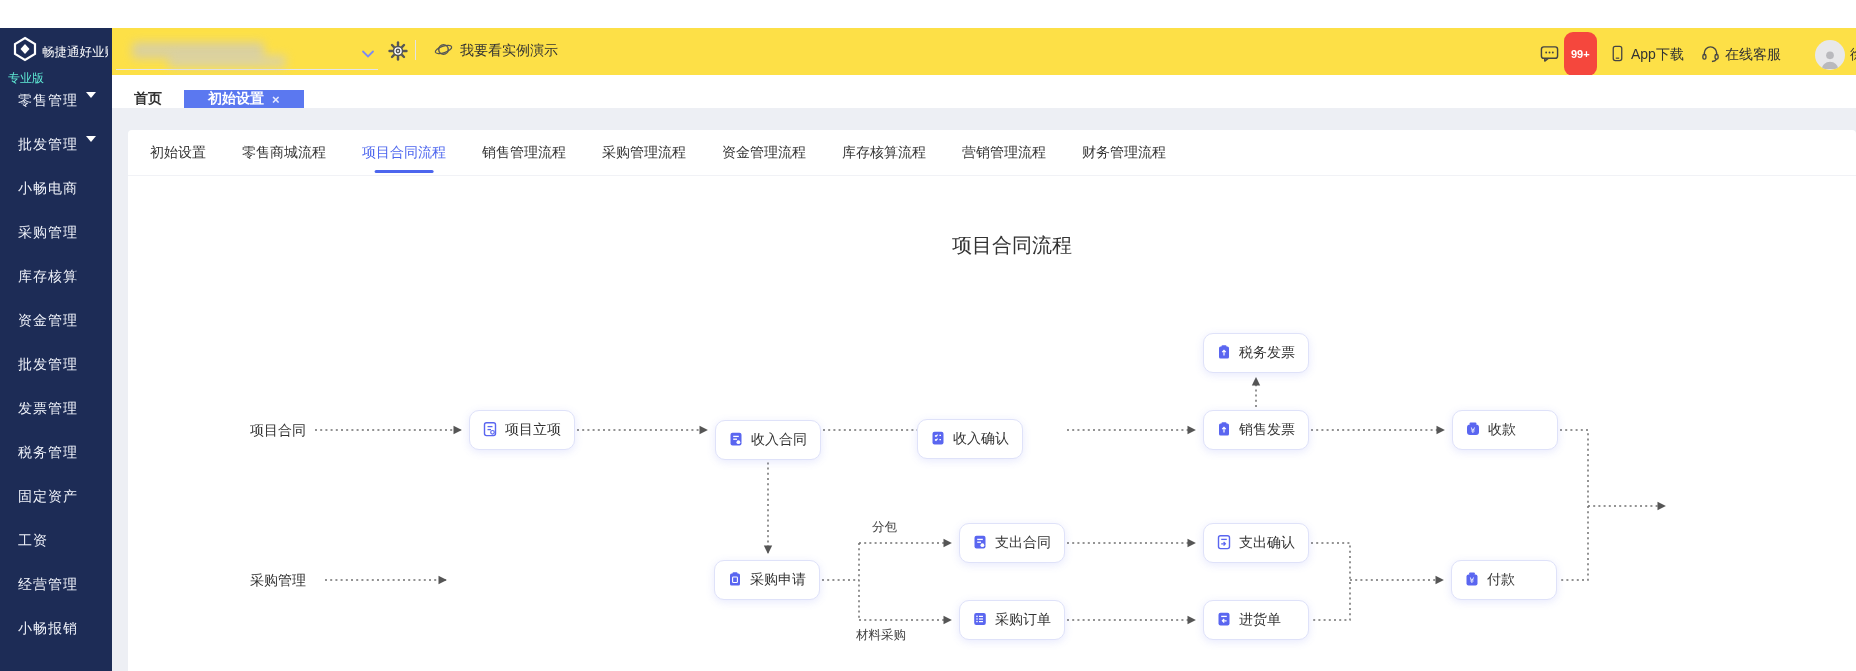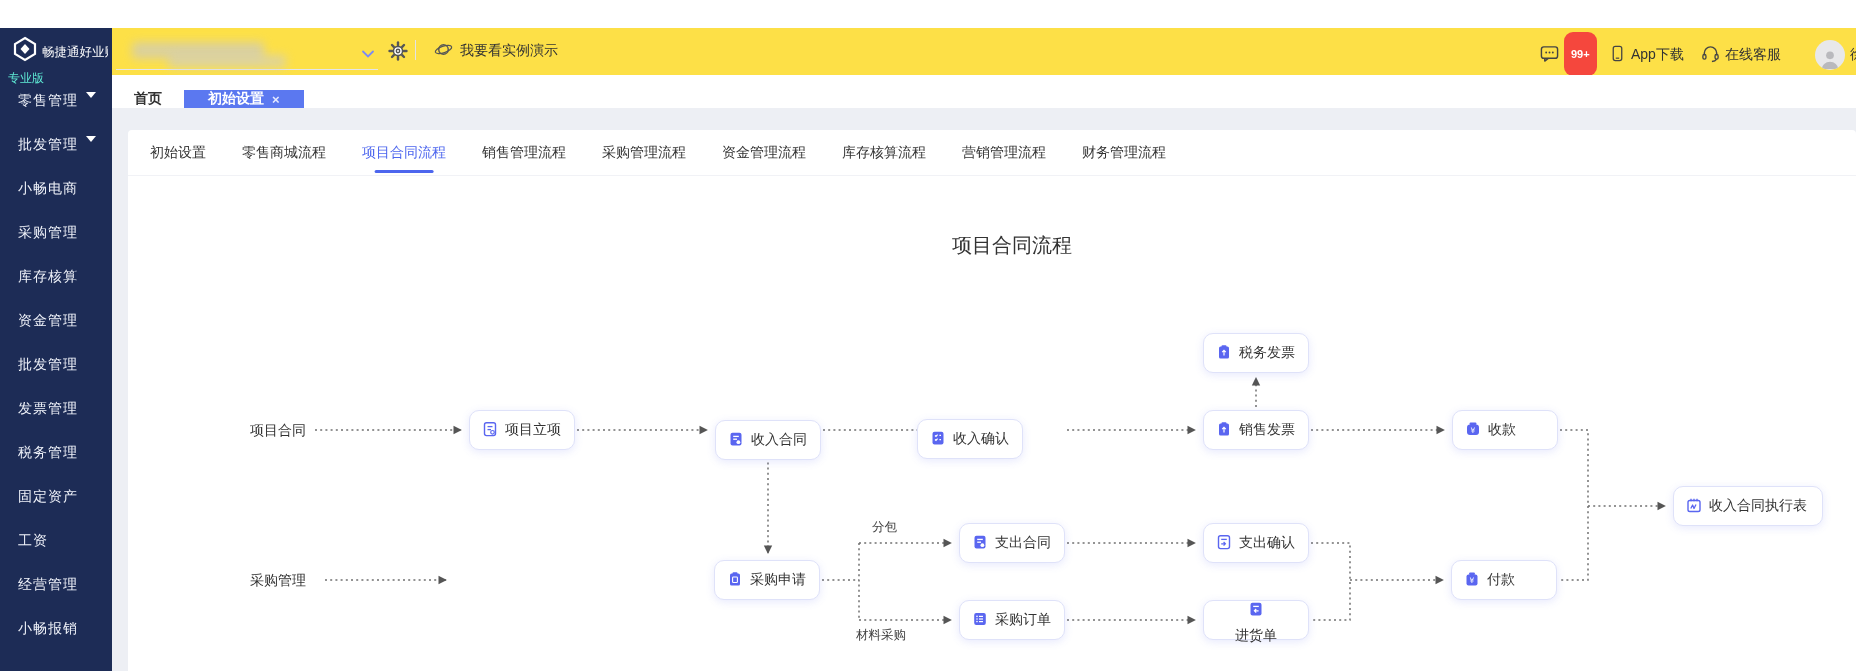--- a/index.html
+++ b/index.html
@@ -314,30 +314,20 @@
     <span>税务发票</span>
   </div>
   <div class="fnode" style="left:1452px; top:410px;">
     <span><svg width="16" height="16" viewBox="0 0 16 16">
           <rect x="2" y="3.5" width="12" height="10.5" rx="3" fill="#5a66f0"></rect>
           <rect x="4.5" y="1.6" width="7" height="2.4" rx="1.2" fill="#5a66f0"></rect>
           <text x="8" y="11.6" text-anchor="middle" font-size="7.5" fill="#fff" font-family="DejaVu Sans, sans-serif">¥</text>
         </svg></span>
     <span>收款</span>
   </div>
-  <div class="fnode wide" style="left:1673px; top:486px;">
-    <span><svg width="16" height="16" viewBox="0 0 16 16">
-          <rect x="2" y="3.5" width="12" height="11" rx="1.8" fill="none" stroke="#5a66f0" stroke-width="1.4"></rect>
-          <line x1="5" y1="1.8" x2="5" y2="4.2" stroke="#5a66f0" stroke-width="1.3"></line>
-          <line x1="8" y1="1.8" x2="8" y2="4.2" stroke="#5a66f0" stroke-width="1.3"></line>
-          <line x1="11" y1="1.8" x2="11" y2="4.2" stroke="#5a66f0" stroke-width="1.3"></line>
-          <path d="M4.8 11.5 L6.6 8 L8 11.5 L10 7.5" fill="none" stroke="#5a66f0" stroke-width="1.3" stroke-linejoin="round"></path>
-        </svg></span>
-    <span>收入合同执行表</span>
-  </div>
 
   <div class="fnode" style="left:714px; top:560px;">
     <span><svg width="16" height="16" viewBox="0 0 16 16">
           <rect x="3" y="2.6" width="10" height="12" rx="1.6" fill="#5a66f0"></rect>
           <rect x="5.5" y="1.2" width="5" height="2.6" rx="1" fill="#5a66f0"></rect>
           <rect x="5.6" y="6" width="4.8" height="5.5" rx=".8" fill="none" stroke="#fff" stroke-width="1.1"></rect>
         </svg></span>
     <span>采购申请</span>
   </div>
   <div class="fnode" style="left:959px; top:523px;">
@@ -362,21 +352,21 @@
           <rect x="2.2" y="2" width="11.6" height="12" rx="2" fill="#5a66f0"></rect>
           <line x1="7" y1="5.4" x2="11" y2="5.4" stroke="#fff" stroke-width="1.2"></line>
           <line x1="7" y1="8" x2="11" y2="8" stroke="#fff" stroke-width="1.2"></line>
           <line x1="7" y1="10.6" x2="11" y2="10.6" stroke="#fff" stroke-width="1.2"></line>
           <circle cx="5" cy="5.4" r=".8" fill="#fff"></circle>
           <circle cx="5" cy="8" r=".8" fill="#fff"></circle>
           <circle cx="5" cy="10.6" r=".8" fill="#fff"></circle>
         </svg></span>
     <span>采购订单</span>
   </div>
-  <div class="fnode" style="left:1203px; top:600px;flex-direction:column;">
+  <div class="fnode" style="left:1203px; top:600px;">
     <span><svg width="16" height="16" viewBox="0 0 16 16">
           <rect x="2.5" y="1.8" width="11" height="12.8" rx="2" fill="#5a66f0"></rect>
           <line x1="5.2" y1="5.4" x2="10.8" y2="5.4" stroke="#fff" stroke-width="1.3"></line>
           <path d="M10.6 9.8 h-4 M8.2 8 l-1.8 1.8 l1.8 1.8" fill="none" stroke="#fff" stroke-width="1.2"></path>
         </svg></span>
     <span>进货单</span>
   </div>
   <div class="fnode" style="left:1451px; top:560px;">
     <span><svg width="16" height="16" viewBox="0 0 16 16">
           <rect x="2.5" y="3.5" width="11" height="11" rx="2" fill="#5a66f0"></rect>

